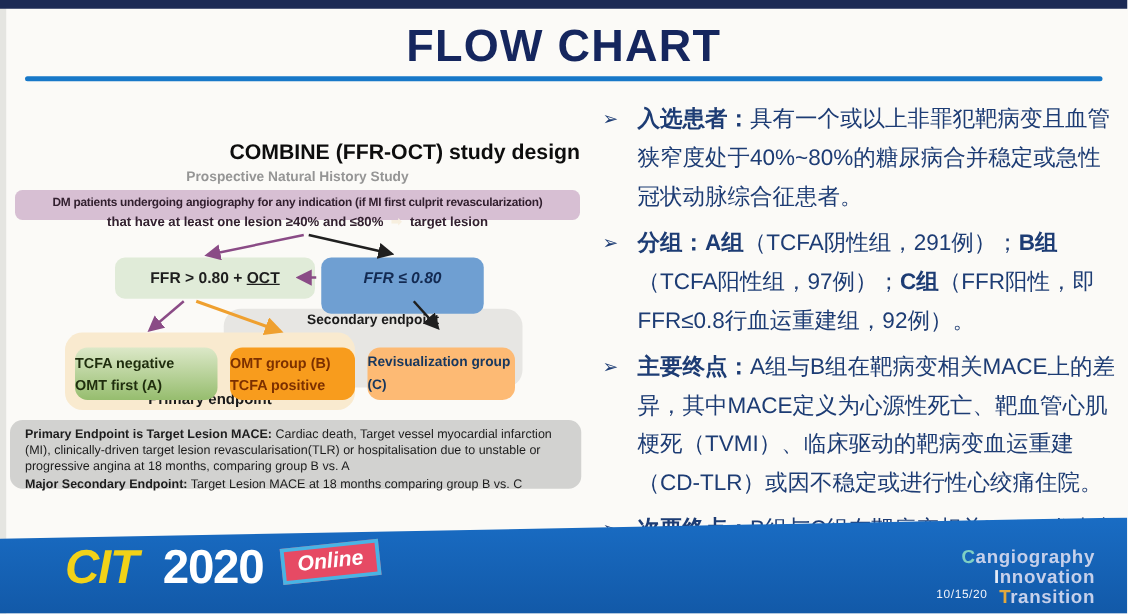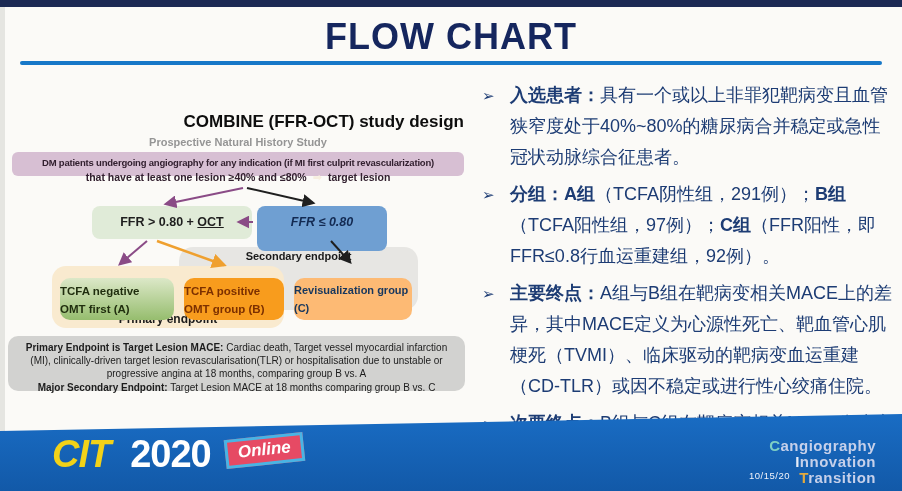--- a/index.html
+++ b/index.html
@@ -39,21 +39,21 @@
   .primary-band{left:52px;top:266px;width:232px;height:62px;background:#f9eacf;}
   .primary-label{left:52px;top:312px;width:232px;text-align:center;font-size:12px;font-weight:bold;color:#1a1a1a;z-index:1;}
 
   .group-box{top:268px;height:42px;border-radius:10px;font-weight:bold;text-align:left;
     font-size:11.5px;line-height:1.6;padding-top:4px;box-sizing:border-box;z-index:2;margin-top:10px;}
   .group-a{left:60px;width:114px;background:linear-gradient(#dce8c8,#96bd6e);color:#1f2d0d;}
   .group-b{left:184px;width:100px;background:#f89c1d;color:#7c3000;}
   .group-c{left:294px;width:118px;background:#fdba74;color:#17375e;font-size:11px;}
 
   .endpoints-box{left:8px;top:336px;width:457px;height:55px;background:#d2d2d0;border-radius:10px;
-    box-sizing:border-box;padding:5px 12px 0 12px;text-align:center;font-size:10px;line-height:1.32;color:#1c1c1c;z-index:2;}
+    box-sizing:border-box;padding:5px 12px 0 12px;font-size:10px;line-height:1.32;color:#1c1c1c;z-index:2;}
   .endpoints-box .b{font-weight:bold;}
 
   .arrows{left:0;top:0;z-index:3;pointer-events:none;}
 
   
   .bullet-list{left:480px;top:80px;width:414px;margin:0;padding:0;list-style:none;z-index:2;}
   .bullet{position:relative;padding-left:30px;margin-bottom:6px;font-size:18px;line-height:31px;color:#1d3c74;}
   .bullet .marker{position:absolute;left:2px;top:0;font-size:15px;color:#1d3c74;}
   .bullet .b{font-weight:bold;}
 
@@ -95,22 +95,22 @@
 <div class="abs primary-label">Primary endpoint</div>
 
 <div class="abs node ffr-high"><span>FFR &gt; 0.80 + </span><span class="u">OCT</span></div>
 <div class="abs node ffr-low">FFR ≤ 0.80</div>
 
 <div class="abs group-box group-a">
   <div>TCFA negative</div>
   <div>OMT first (A)</div>
 </div>
 <div class="abs group-box group-b">
+  <div>OMT group (B)</div>
   <div>TCFA positive</div>
-  <div>OMT group (B)</div>
 </div>
 <div class="abs group-box group-c">
   <div>Revisualization group</div>
   <div>(C)</div>
 </div>
 
 <div class="abs endpoints-box">
   <div><span class="b">Primary Endpoint is Target Lesion MACE:</span><span> Cardiac death, Target vessel myocardial infarction (MI), clinically-driven target lesion revascularisation(TLR) or hospitalisation due to unstable or progressive angina at 18 months, comparing group B vs. A</span></div>
   <div><span class="b">Major Secondary Endpoint:</span><span> Target Lesion MACE at 18 months comparing group B vs. C</span></div>
 </div>

